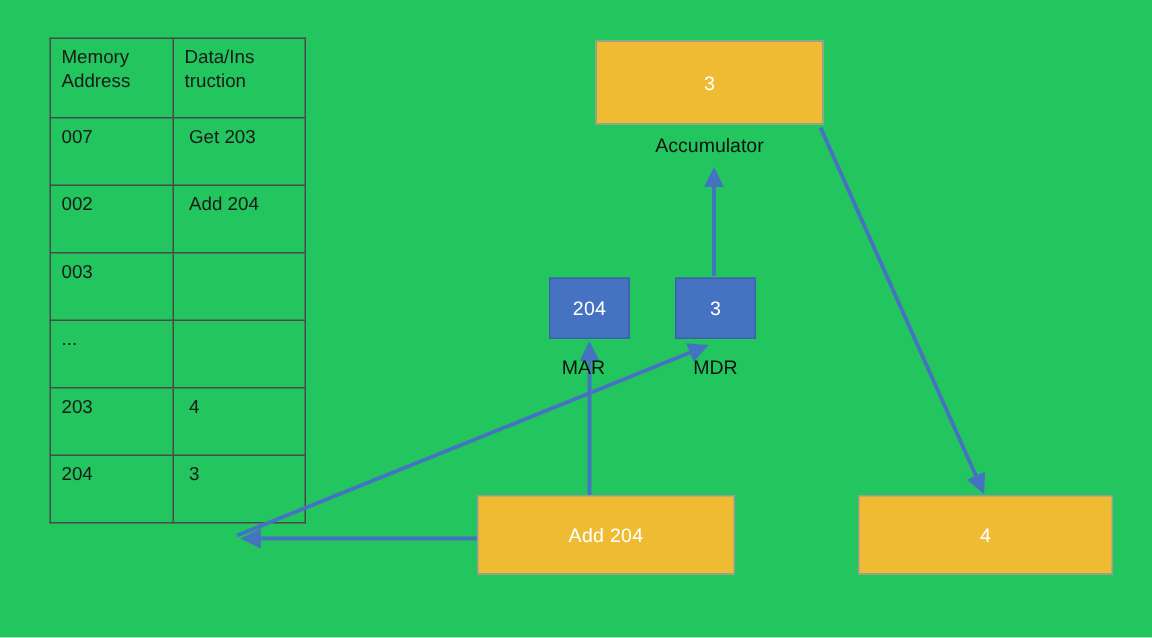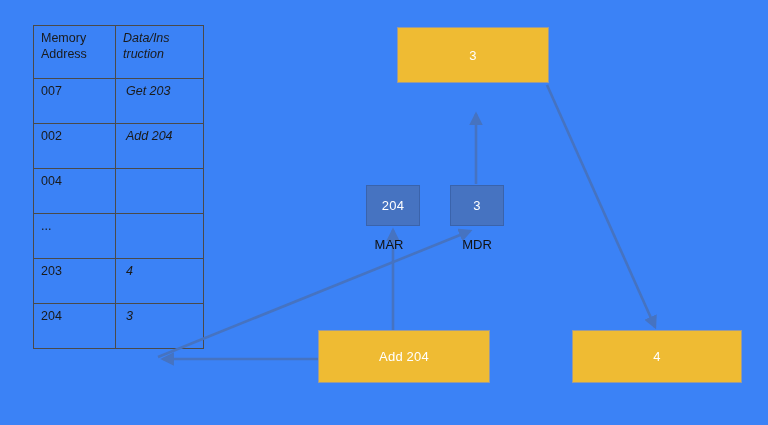--- a/index.html
+++ b/index.html
@@ -8,21 +8,21 @@
     padding: 0;
     background: #ffffff;
   }
   body {
     font-family: "Liberation Sans", sans-serif;
   }
   #canvas {
     position: relative;
     width: 768px;
     height: 425px;
-    background: #3b82f6;
+    background: #22c55e;
     overflow: hidden;
   }
 
   
   #memory-table {
     position: absolute;
     left: 33px;
     top: 25px;
     width: 143px;
     border-collapse: collapse;
@@ -31,21 +31,21 @@
   #memory-table td {
     border: 1px solid #4a4a4a;
     font-size: 12.5px;
     color: #1a1a1a;
     padding: 5px 6px 5px 7px;
     vertical-align: top;
     line-height: 1.25;
     font-family: "Liberation Sans", sans-serif;
   }
   #memory-table td.col-addr { width: 68px; }
-  #memory-table td.col-data { width: 74px; font-style: italic; }
+  #memory-table td.col-data { width: 74px; }
   #memory-table tr.header-row td { height: 42px; }
   #memory-table tr.body-row td { height: 34px; }
   #memory-table tr.body-row td.col-data { padding-left: 10px; }
   .header-row td { font-weight: normal; }
 
   
   .comp-box {
     position: absolute;
     box-sizing: border-box;
     display: flex;
@@ -121,21 +121,21 @@
 
       <tr class="body-row">
         <td class="col-addr">007</td>
         <td class="col-data">Get 203</td>
       </tr>
       <tr class="body-row">
         <td class="col-addr">002</td>
         <td class="col-data">Add 204</td>
       </tr>
       <tr class="body-row">
-        <td class="col-addr">004</td>
+        <td class="col-addr">003</td>
         <td class="col-data"></td>
       </tr>
       <tr class="body-row">
         <td class="col-addr">...</td>
         <td class="col-data"></td>
       </tr>
       <tr class="body-row">
         <td class="col-addr">203</td>
         <td class="col-data">4</td>
       </tr>
@@ -160,20 +160,21 @@
     <line class="arrow-line" x1="158" y1="357" x2="470" y2="231" marker-end="url(#arrowhead)"></line>
 
     <line class="arrow-line" x1="476" y1="184" x2="476" y2="114" marker-end="url(#arrowhead)"></line>
 
     <line class="arrow-line" x1="547" y1="85" x2="655" y2="327" marker-end="url(#arrowhead)"></line>
   </svg>
 
   <div class="comp-box box-gold" id="accumulator-box">
     <span>3</span>
   </div>
+  <div class="comp-label" id="accumulator-label">Accumulator</div>
 
   <div class="comp-box box-blue" id="mar-box">
     <span>204</span>
   </div>
   <div class="comp-label" id="mar-label">MAR</div>
 
   <div class="comp-box box-blue" id="mdr-box">
     <span>3</span>
   </div>
   <div class="comp-label" id="mdr-label">MDR</div>

